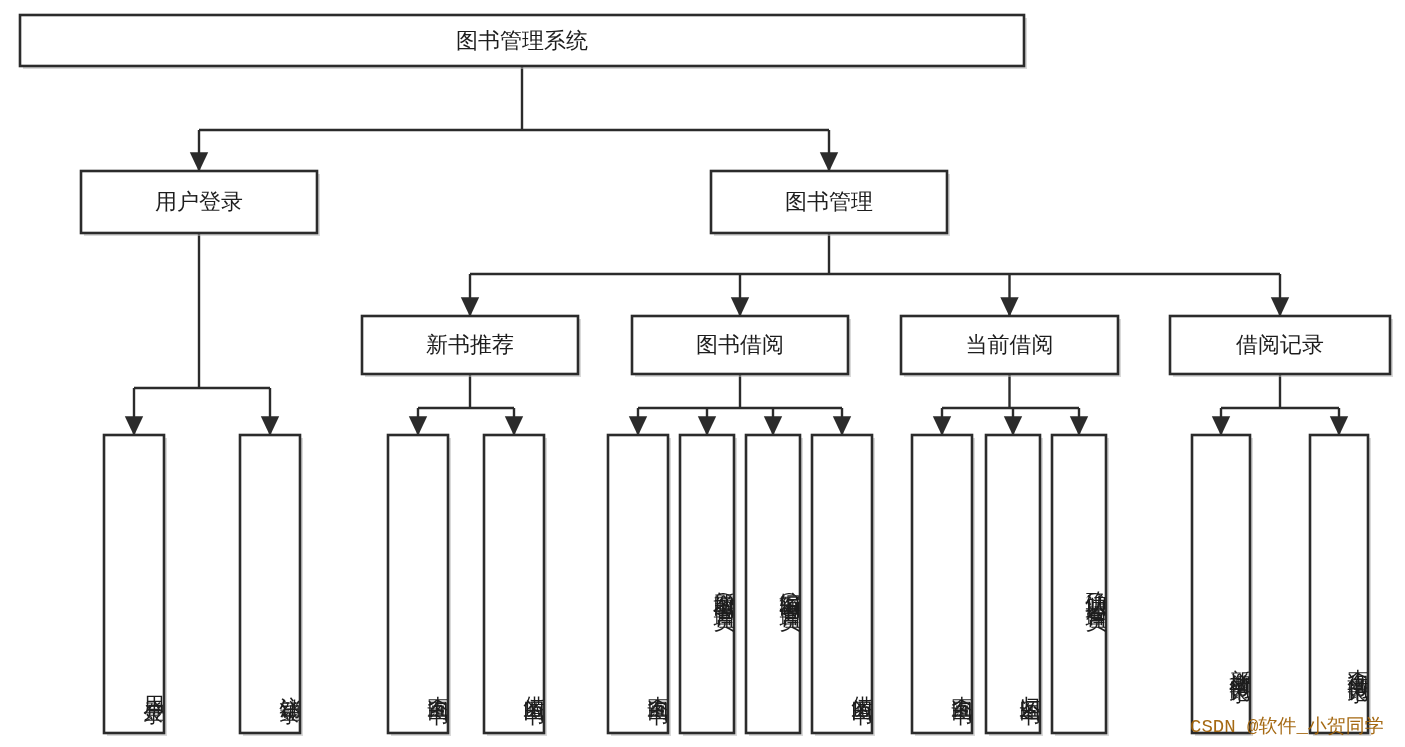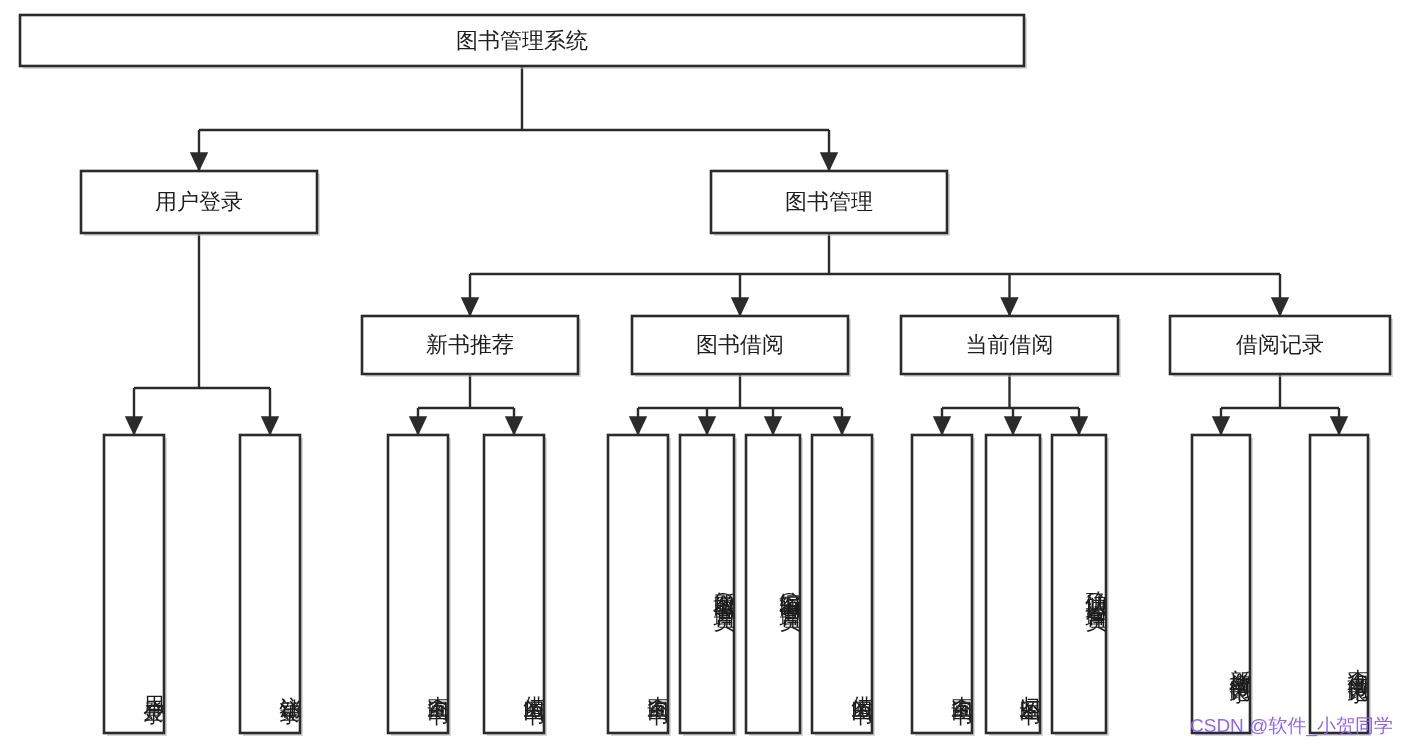--- a/index.html
+++ b/index.html
@@ -59,23 +59,23 @@
     font-size: 21px;
     line-height: 1.0;
     color: #1d1d1d;
     letter-spacing: 3px;
     white-space: nowrap;
     text-align: center;
     pointer-events: none;
   }
   .watermark {
     position: absolute;
-    font-family: Liberation Sans, sans-serif;
+    font-family: Liberation Mono, monospace;
     font-size: 19px;
-    color: #8b5cf6;
+    color: #a16207;
     white-space: nowrap;
     opacity: 0.95;
   }
 </style>
 </head>
 <body>
 
 <div id="diagram-root">
 
   <svg id="flow" viewBox="0 0 1405 747">

